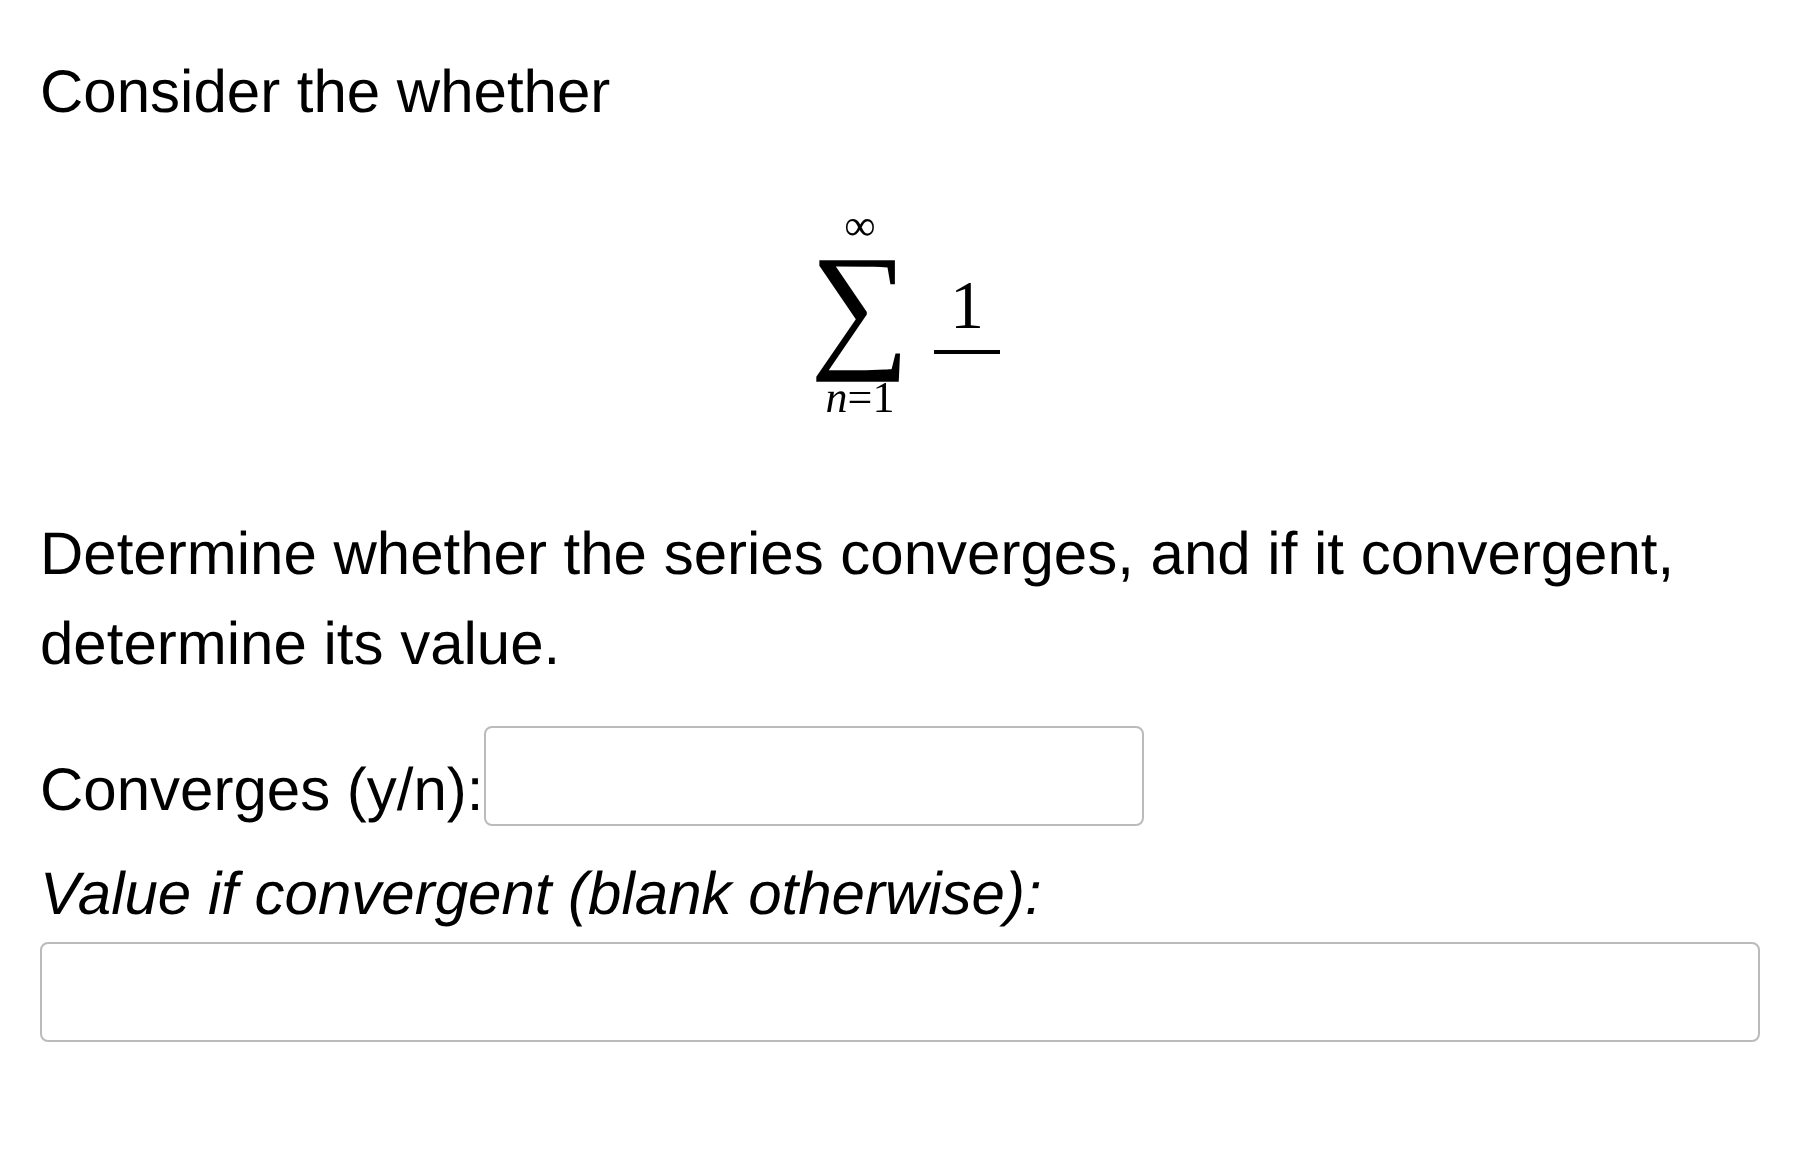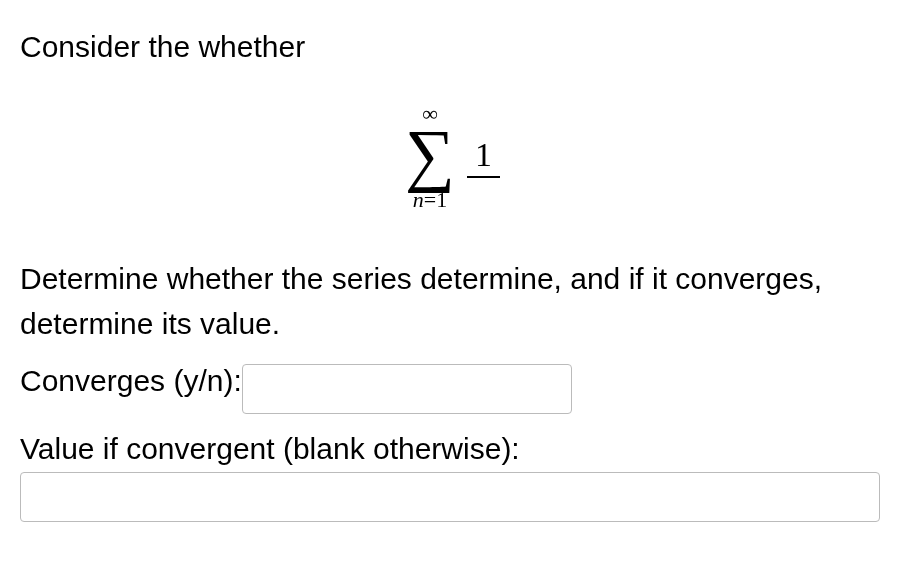--- a/index.html
+++ b/index.html
@@ -73,21 +73,21 @@
     .frac .den .plus {
       font-style: normal;
       padding: 0 4px;
     }
     .instruction {
       line-height: 1.5;
       margin-bottom: 18px;
     }
     .field-row {
       display: flex;
-      align-items: flex-start;
+      align-items: flex-end;
       margin-bottom: 18px;
       flex-wrap: wrap;
     }
     .field-label {
       white-space: nowrap;
     }
     input[type="text"] {
       font-size: 26px;
       padding: 8px 10px;
       border: 1px solid #bbb;
@@ -97,20 +97,21 @@
     }
     .input-converges {
       width: 330px;
     }
     .input-value {
       width: 860px;
       margin-top: 2px;
     }
     .value-label {
       margin-bottom: 4px;
+      font-style: italic;
     }
   </style>
 </head>
 <body>
 
 
 
 <div class="intro">Consider the whether</div>
 
 <div class="formula">
@@ -122,21 +123,21 @@
         <span>n</span><span style="font-style:normal">=</span><span style="font-style:normal">1</span>
       </span>
     </span>
     <span class="frac">
       <span class="num">1</span>
       <span class="fracline"></span>
     </span>
   </span>
 </div>
 
-<div class="instruction">Determine whether the series determine, and if it converges, determine its value.</div>
+<div class="instruction">Determine whether the series converges, and if it convergent, determine its value.</div>
 
 <div class="field-row">
   <span class="field-label">Converges (y/n):</span>
   <input type="text" class="input-converges" value="" style="">
 </div>
 
 <div class="value-label">Value if convergent (blank otherwise):</div>
 <input type="text" class="input-value" value="" style="">
 
 

